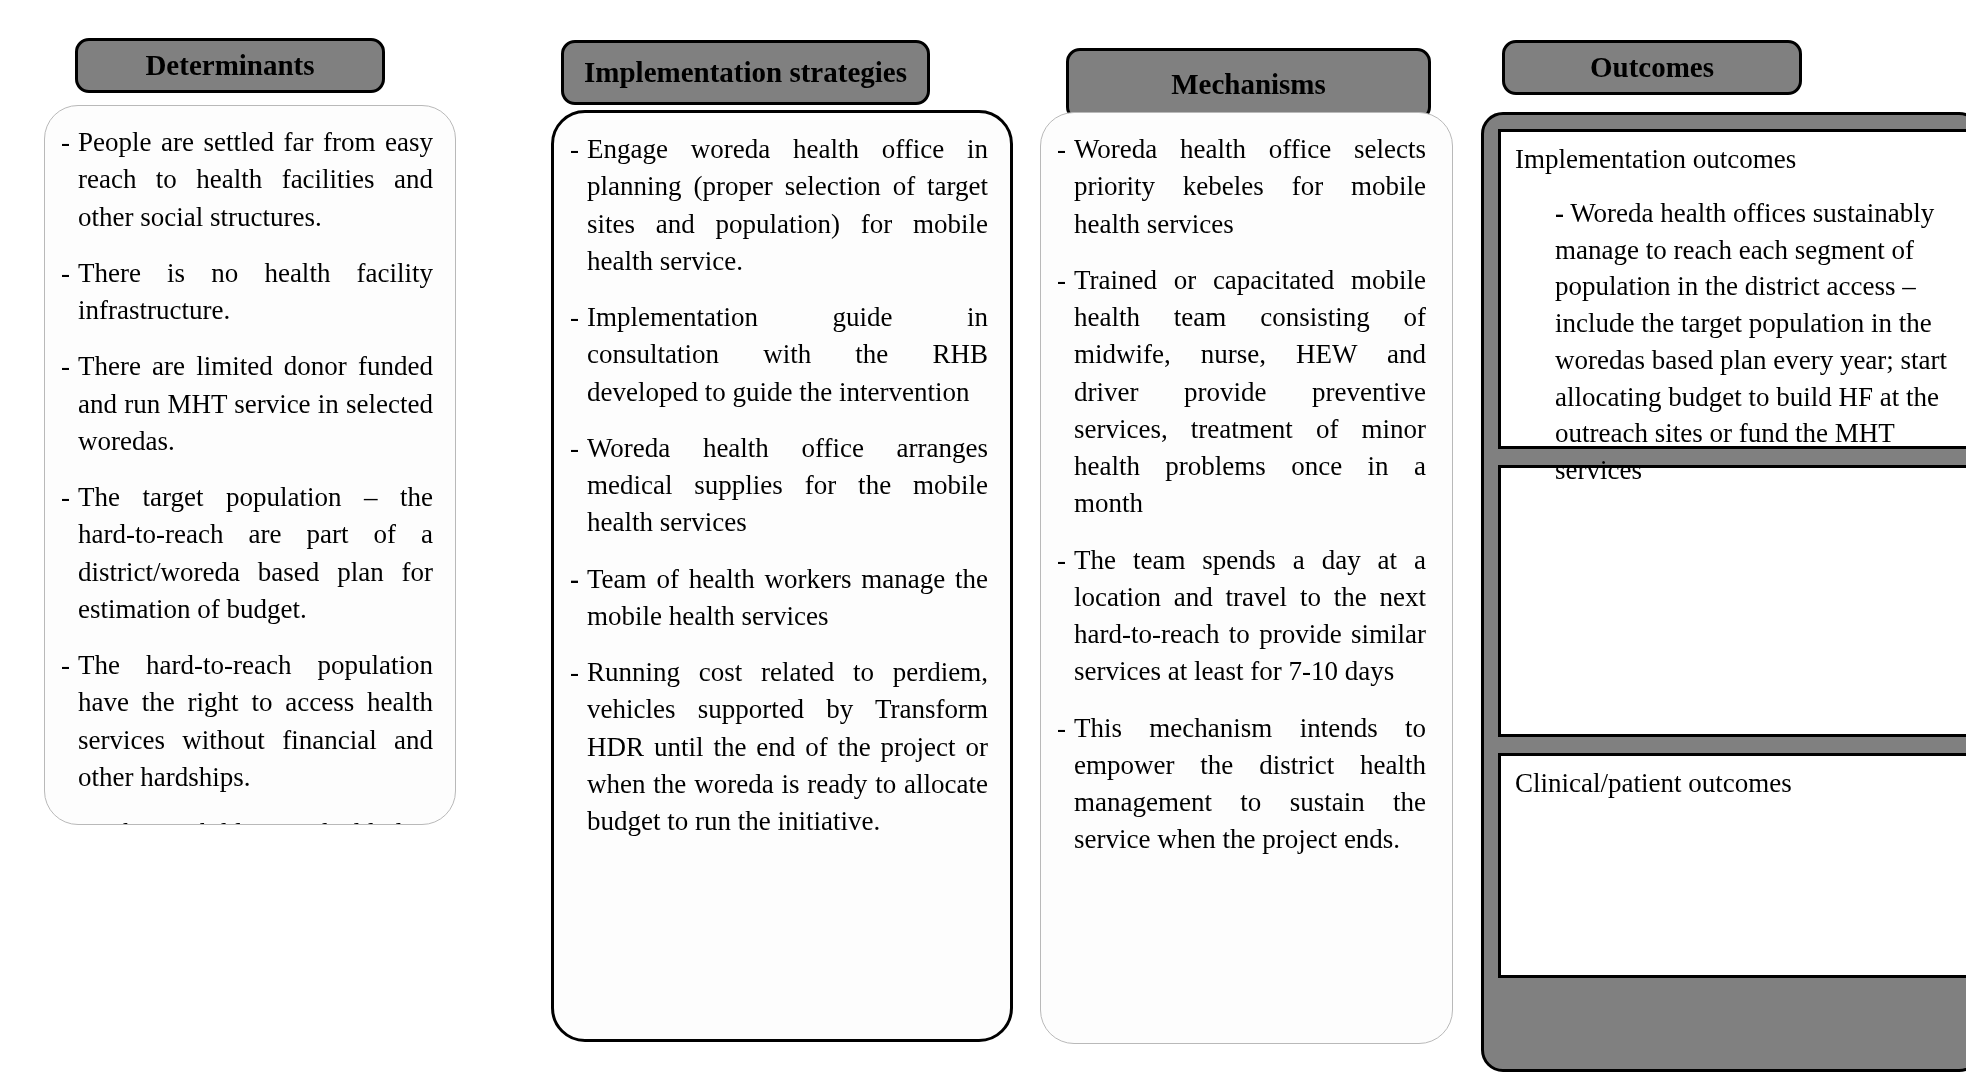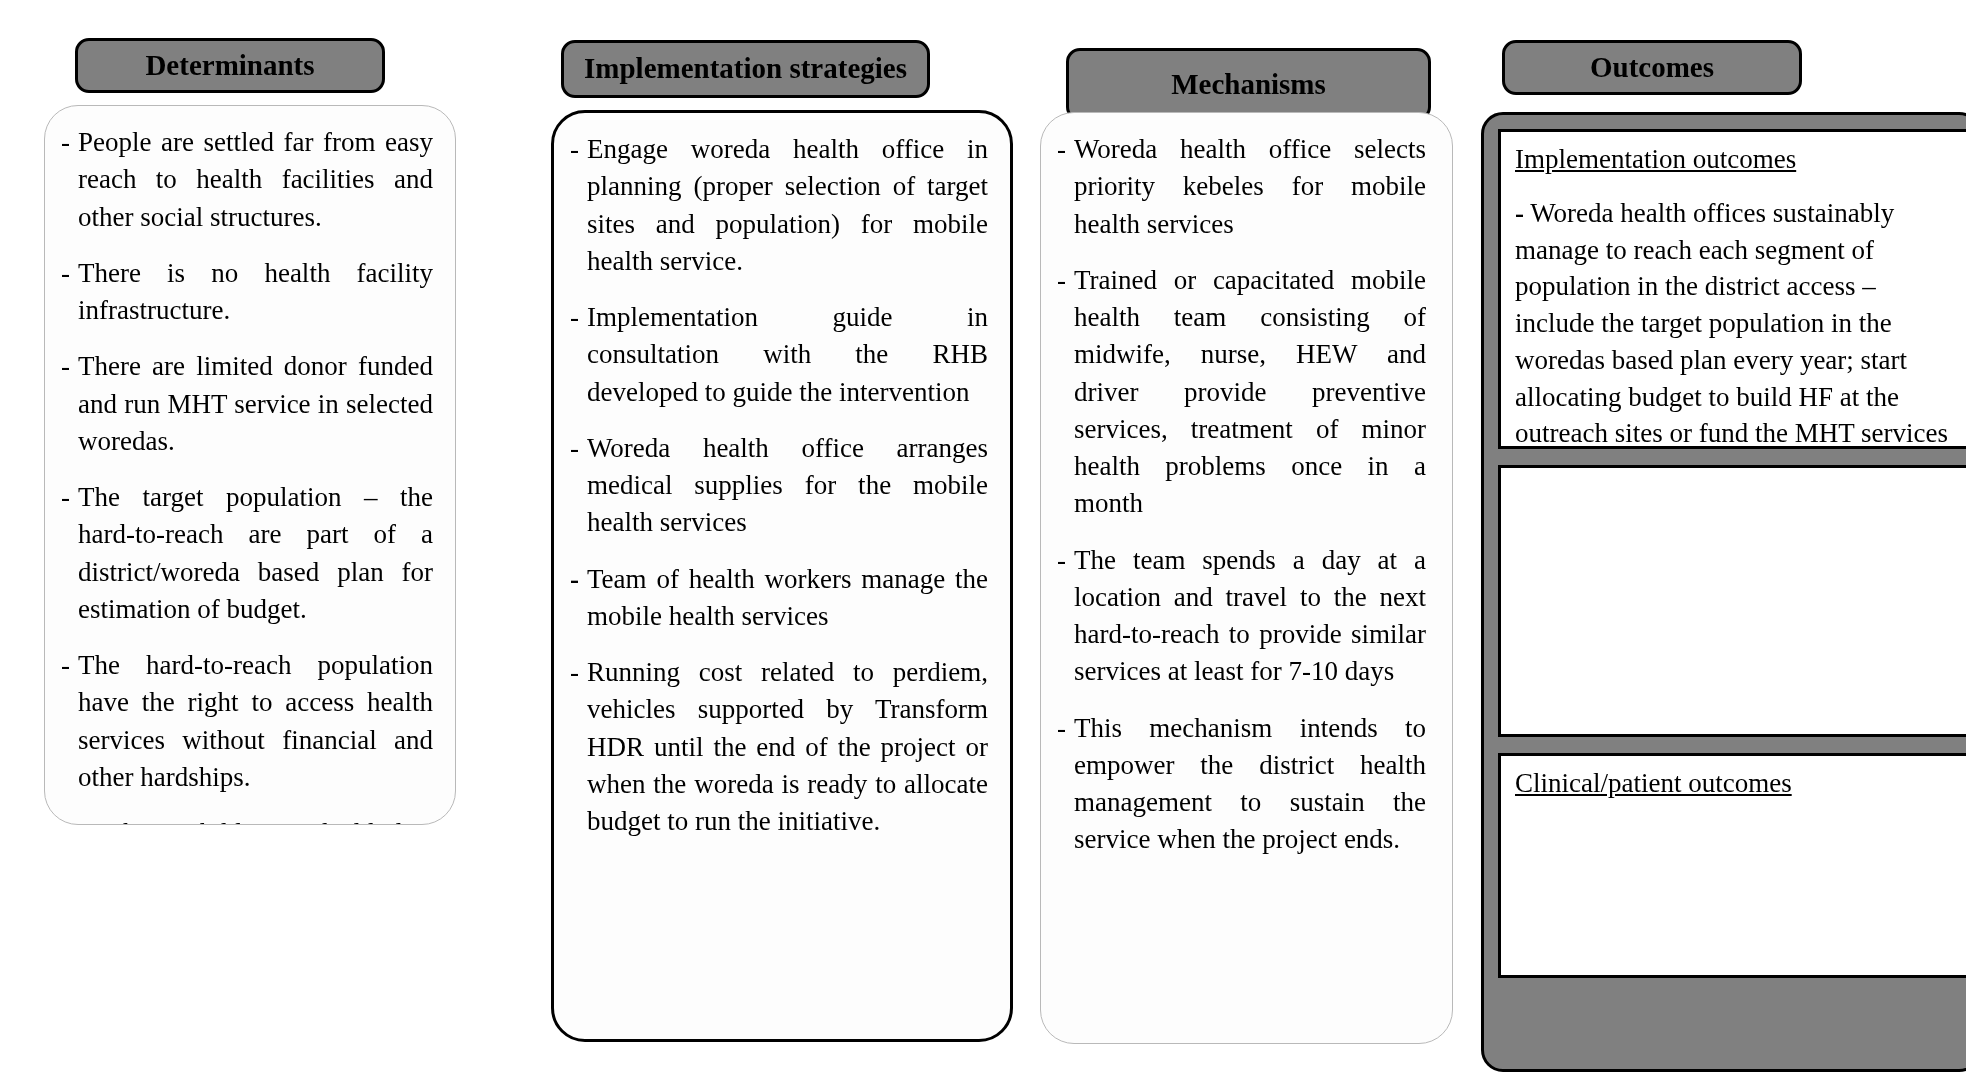--- a/index.html
+++ b/index.html
@@ -95,31 +95,30 @@
   .outcome-card {
     box-sizing: border-box;
     background: #ffffff;
     border: 3px solid #000000;
     padding: 12px 14px 14px 14px;
     margin-bottom: 16px;
   }
   .outcome-card:last-child { margin-bottom: 0; }
   .outcome-title {
     font-size: 27px;
-    text-decoration: underline;
     margin-bottom: 20px;
     white-space: nowrap;
   }
   .outcome-text {
     font-size: 27px;
     line-height: 1.36;
     text-align: justify;
     text-justify: inter-word;
   }
-  .outcome-text.left { text-align: left; }
+  .outcome-text.left { text-align: left; margin-left: 40px; }
   .outcome-text b { font-weight: bold; }
 </style>
 </head>
 <body>
 
 <div id="canvas">
 
   <div class="col-header" style="left:75px; top:38px; width:310px; height:55px;">
     <span>Determinants</span>
   </div>
@@ -147,21 +146,21 @@
           <span class="txt">The hard-to-reach population have the right to access health services without financial and other hardships.</span>
         </li>
         <li>
           <span class="dash">-</span>
           <span class="txt">Mothers, children and elderlies are at relatively higher risks of morbidity and mortality.</span>
         </li>
       </ul>
     </div>
   </div>
 
-  <div class="col-header" style="left:561px; top:40px; width:369px; height:58px;">
+  <div class="col-header" style="left:561px; top:40px; width:369px; height:65px;">
     <span>Implementation strategies</span>
   </div>
   <div class="col-body thick" style="left:551px; top:110px; width:462px; height:932px;">
     <div class="col-inner">
       <ul class="bullets">
         <li>
           <span class="dash">-</span>
           <span class="txt">Engage woreda health office in planning (proper selection of target sites and population) for mobile health service.</span>
         </li>
         <li>

